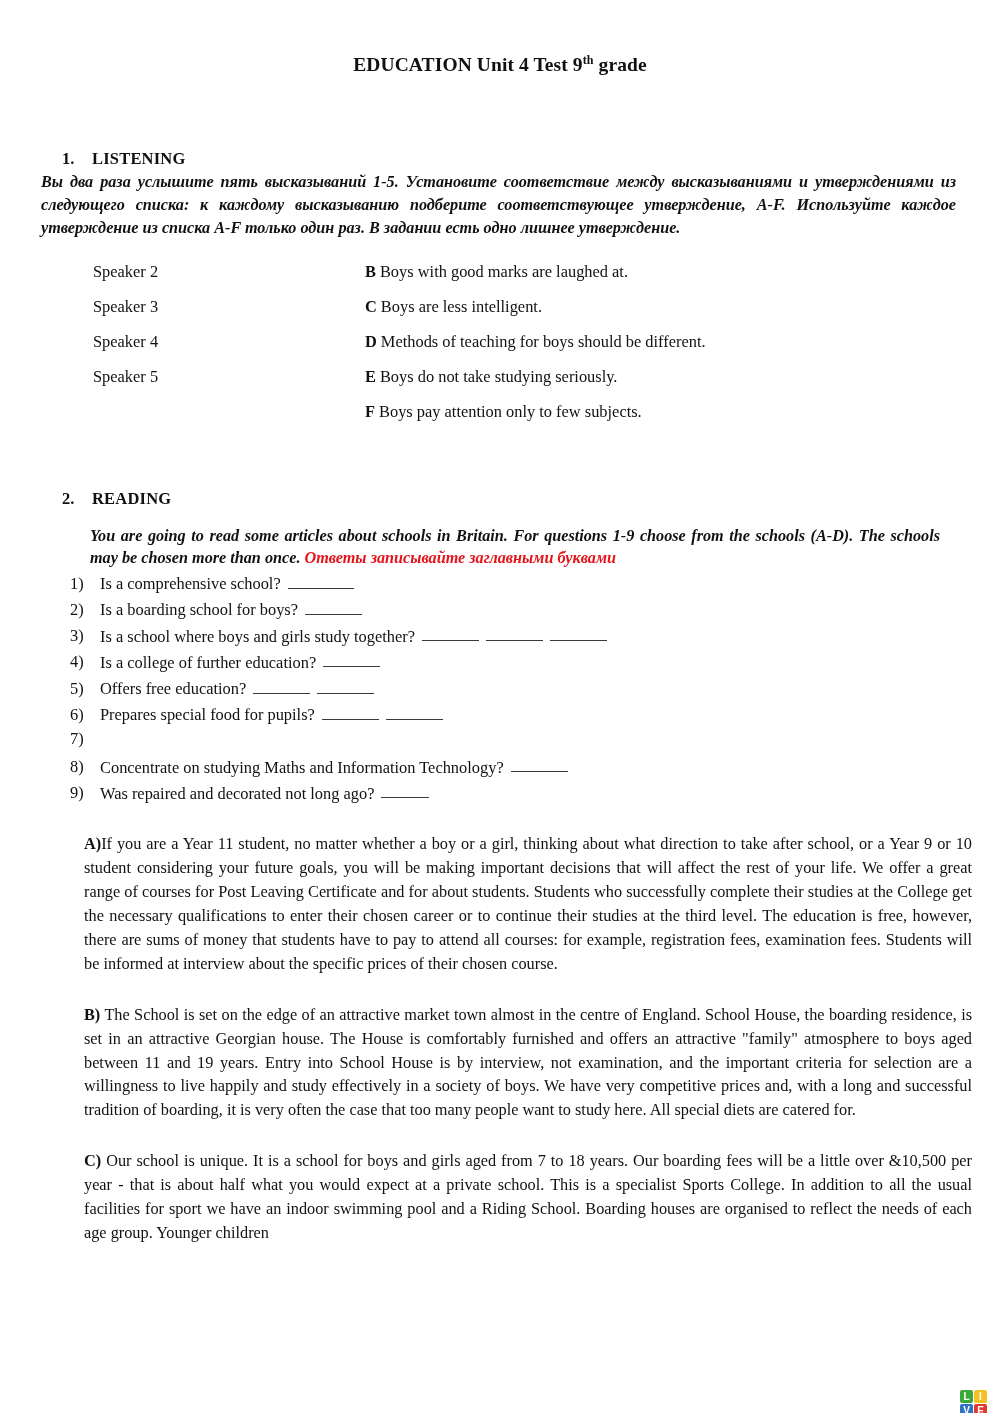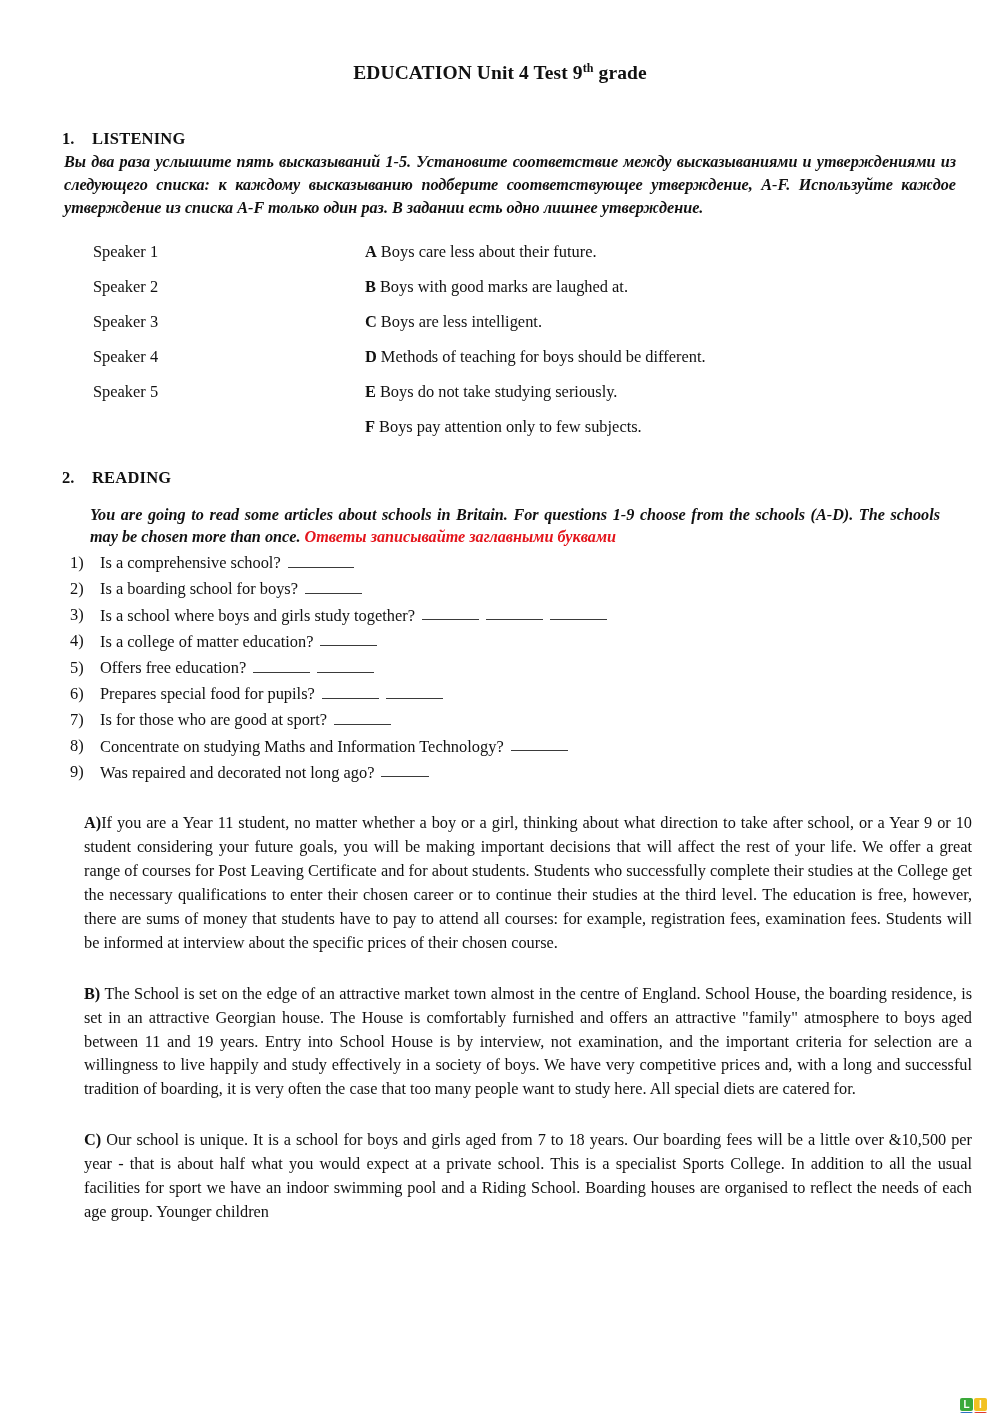--- a/index.html
+++ b/index.html
@@ -22,21 +22,21 @@
     height: 1413px;
     box-sizing: border-box;
     padding: 0;
   }
 
   
   .doc-title {
     text-align: center;
     font-size: 19.5px;
     font-weight: bold;
-    margin: 16px;
+    margin: 8px;
     padding-top: 46px;
     letter-spacing: 0.1px;
   }
   .doc-title sup {
     font-size: 0.62em;
     vertical-align: super;
     line-height: 0;
   }
 
   
@@ -49,36 +49,37 @@
     font-weight: bold;
     font-size: 16.5px;
     padding-left: 62px;
   }
   .section-num {
     width: 30px;
     flex: 0 0 30px;
   }
   .section-title {
     letter-spacing: 0.2px;
+    margin-top: 36px;
   }
 
   #listening-section .section-head { padding-top: 29px; }
   #reading-section .section-head { padding-top: 16px; }
 
   
   .instruction {
     font-style: italic;
     font-weight: bold;
     font-size: 16.2px;
     line-height: 1.41;
     text-align: justify;
     margin: 2px 0 0 0;
   }
   #listening-instruction {
-    padding-left: 64px;
+    padding-left: 41px;
     padding-right: 44px;
   }
   #reading-instruction {
     padding-left: 90px;
     padding-right: 60px;
     padding-top: 14px;
   }
   .red-note {
     color: #e4141b;
   }
@@ -198,24 +199,20 @@
 
   <section class="section" id="listening-section">
     <div class="section-head">
       <span class="section-num">1.</span>
       <span class="section-title">LISTENING</span>
     </div>
     <p class="instruction" id="listening-instruction">Вы два раза услышите пять высказываний 1-5. Установите соответствие между высказываниями и утверждениями из следующего списка: к каждому высказыванию подберите соответствующее утверждение, A-F. Используйте каждое утверждение из списка A-F только один раз. В задании есть одно лишнее утверждение.</p>
 
     <div class="match-block">
       <div class="match-row">
-        <span class="match-speaker">Speaker 1</span>
-        <span class="match-statement"><span class="match-letter">A</span><span>Boys care less about their future.</span></span>
-      </div>
-      <div class="match-row">
         <span class="match-speaker">Speaker 2</span>
         <span class="match-statement"><span class="match-letter">B</span><span>Boys with good marks are laughed at.</span></span>
       </div>
       <div class="match-row">
         <span class="match-speaker">Speaker 3</span>
         <span class="match-statement"><span class="match-letter">C</span><span>Boys are less intelligent.</span></span>
       </div>
       <div class="match-row">
         <span class="match-speaker">Speaker 4</span>
         <span class="match-statement"><span class="match-letter">D</span><span>Methods of teaching for boys should be different.</span></span>
@@ -248,33 +245,32 @@
       <li class="q-item">
         <span class="q-num">2)</span>
         <span class="q-text"><span>Is a boarding school for boys?</span><span class="blank w-med"></span></span>
       </li>
       <li class="q-item">
         <span class="q-num">3)</span>
         <span class="q-text"><span>Is a school where boys and girls study together?</span><span class="blank w-med"></span><span class="blank w-med"></span><span class="blank w-med"></span></span>
       </li>
       <li class="q-item">
         <span class="q-num">4)</span>
-        <span class="q-text"><span>Is a college of matter education?</span><span class="blank w-med"></span></span>
+        <span class="q-text"><span>Is a college of further education?</span><span class="blank w-med"></span></span>
       </li>
       <li class="q-item">
         <span class="q-num">5)</span>
         <span class="q-text"><span>Offers free education?</span><span class="blank w-med"></span><span class="blank w-med"></span></span>
       </li>
       <li class="q-item">
         <span class="q-num">6)</span>
         <span class="q-text"><span>Prepares special food for pupils?</span><span class="blank w-med"></span><span class="blank w-med"></span></span>
       </li>
       <li class="q-item">
         <span class="q-num">7)</span>
-        <span class="q-text"><span>Is for those who are good at sport?</span><span class="blank w-med"></span></span>
       </li>
       <li class="q-item">
         <span class="q-num">8)</span>
         <span class="q-text"><span>Concentrate on studying Maths and Information Technology?</span><span class="blank w-med"></span></span>
       </li>
       <li class="q-item">
         <span class="q-num">9)</span>
         <span class="q-text"><span>Was repaired and decorated not long ago?</span><span class="blank w-short"></span></span>
       </li>
     </ul>

